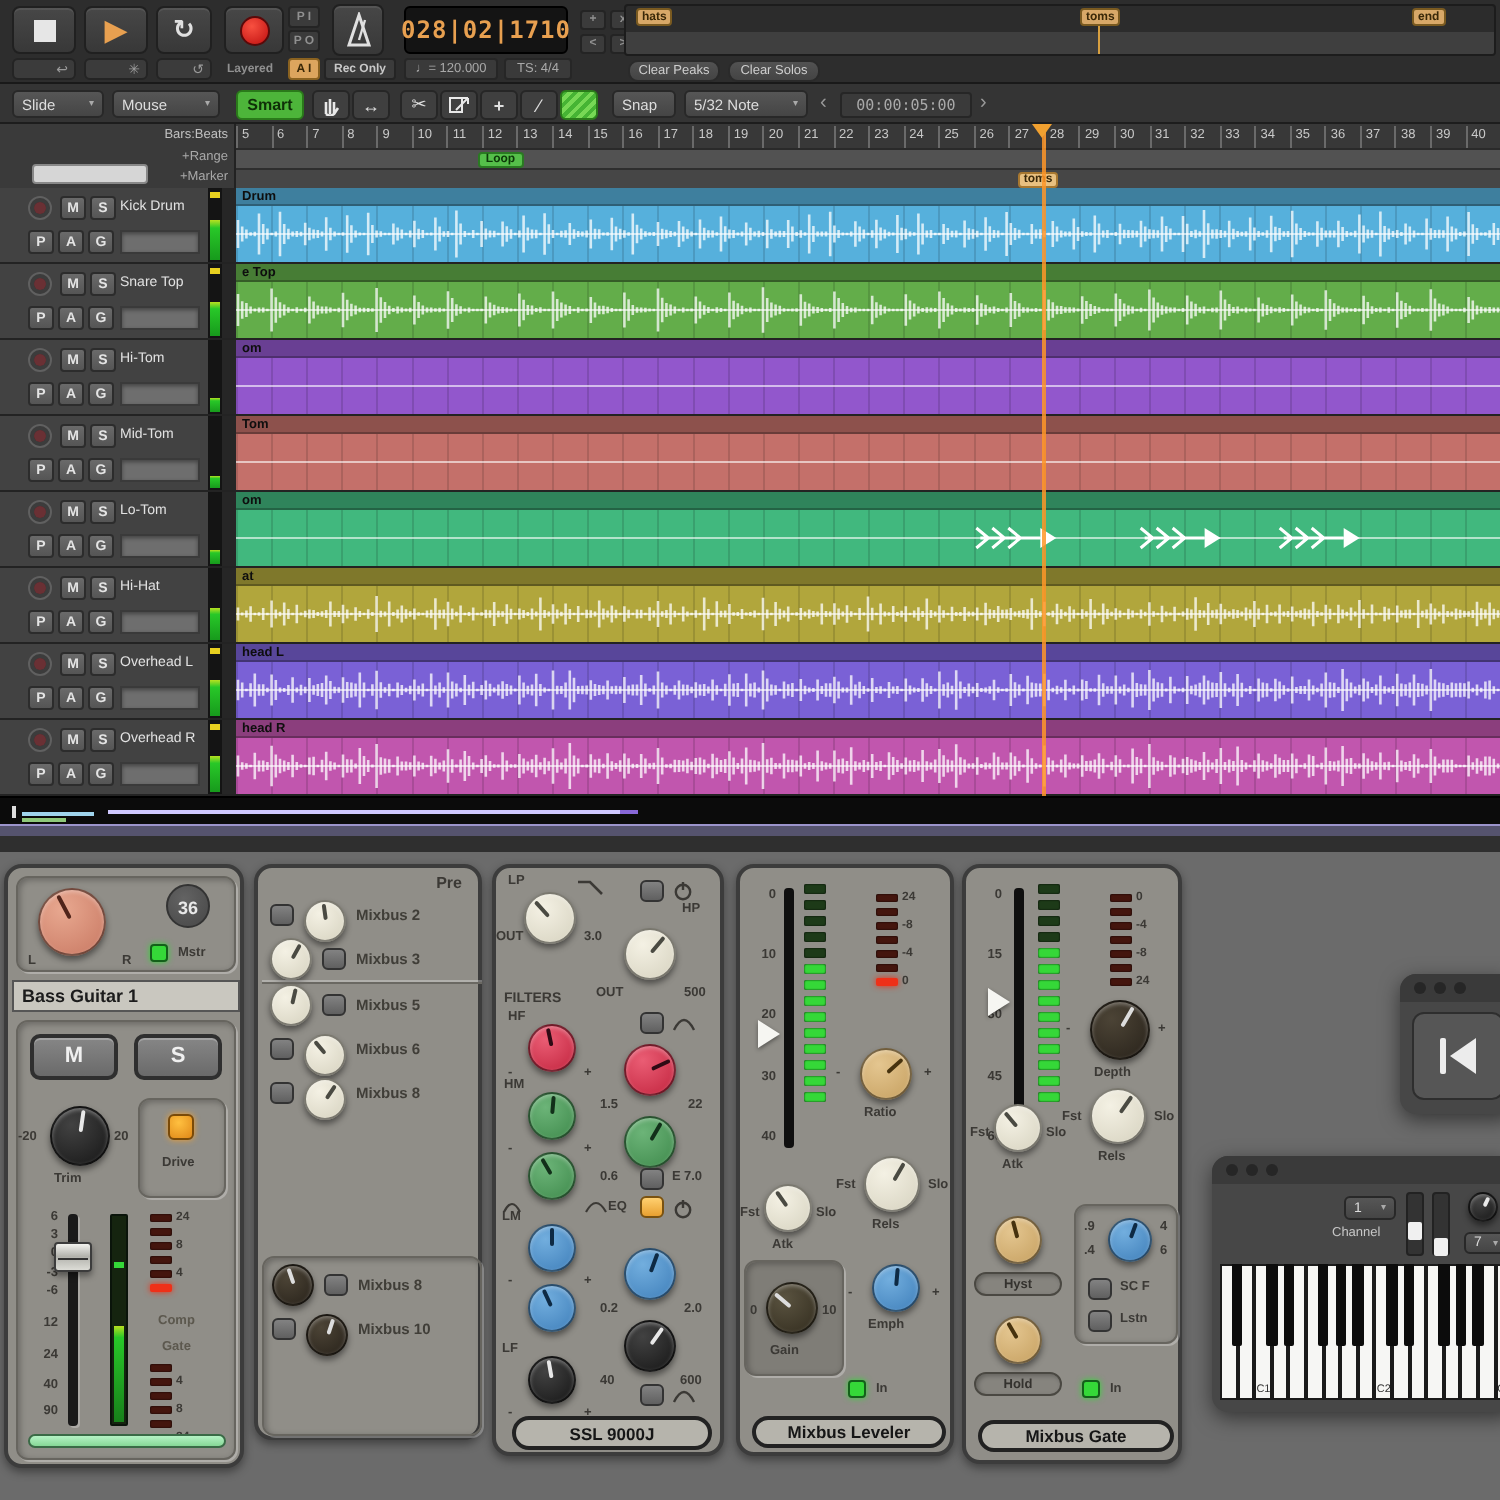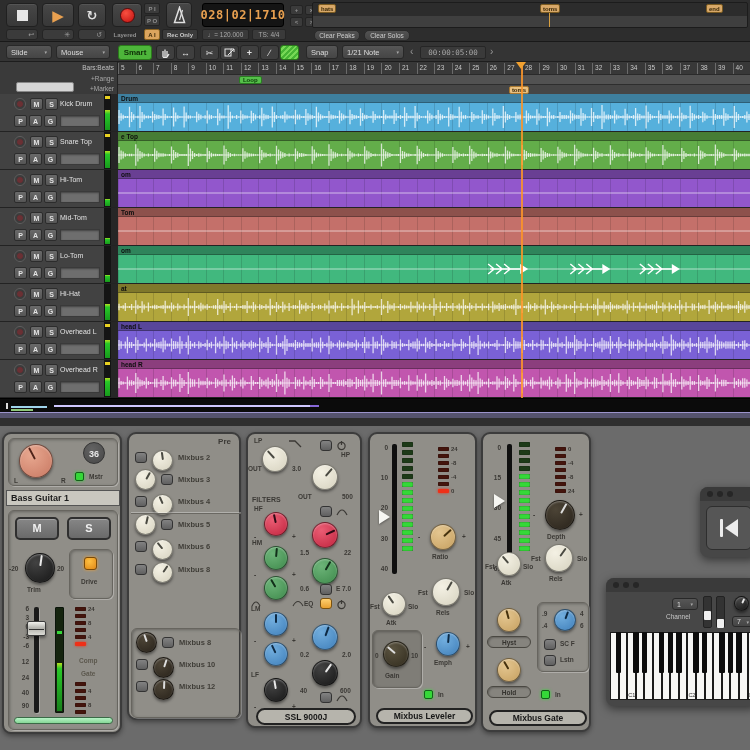--- a/index.html
+++ b/index.html
@@ -207,21 +207,21 @@
         <span style="font-weight:bold">+</span>
       </div>
     <div class="toolbtn" style="left:260px">
         <span>∕</span>
       </div>
     <div class="toolbtn zoomact" style="left:280px"></div>
     <div class="dd" style="left:306px;width:32px">
         <span>Snap</span>
       </div>
     <div class="dd" style="left:342px;width:62px">
-        <span>1/21 Note</span>
+        <span>5/32 Note</span>
         <b>▾</b>
       </div>
     <span style="position:absolute;left:410px;top:4px;color:#999;font-size:10px">‹</span>
     <div class="tinfo" style="left:420px;top:4px;width:66px;height:13px;font-family:'DejaVu Sans Mono',monospace;font-size:7.5px">00:00:05:00</div>
     <span style="position:absolute;left:490px;top:4px;color:#999;font-size:10px">›</span>
   </div>
 
   <div id="rulerleft">
     <span class="rlab" style="top:3px">Bars:Beats</span>
     <span class="rlab" style="top:14px;color:#a8a8a8">+Range</span>
@@ -591,27 +591,20 @@
           </div>
           <span class="slabel">Mixbus 2</span>
         </div>
         <div class="sendrow" style="gap: 5px; padding-left: 4px;">
           <div class="knob sk cream" style="--r:29deg">
             <i></i>
           </div>
           <div class="sbtn"></div>
           <span class="slabel">Mixbus 3</span>
         </div>
-        <div class="sendrow even" style="gap: 5px; padding-left: 4px;">
-          <div class="sbtn"></div>
-          <div class="knob sk cream" style="--r:-24deg">
-            <i></i>
-          </div>
-          <span class="slabel">Mixbus 4</span>
-        </div>
         <div class="sendrow sep" style="gap: 5px; padding-left: 4px;">
           <div class="knob sk cream" style="--r:13deg">
             <i></i>
           </div>
           <div class="sbtn"></div>
           <span class="slabel">Mixbus 5</span>
         </div>
         <div class="sendrow even" style="gap: 5px; padding-left: 4px;">
           <div class="sbtn"></div>
           <div class="knob sk cream" style="--r:-40deg">
@@ -634,27 +627,20 @@
           </div>
           <div class="sbtn"></div>
           <span class="slabel">Mixbus 8</span>
         </div>
         <div class="sendrow even" style="gap: 5px; padding-left: 4px;">
           <div class="sbtn"></div>
           <div class="knob sk brownk" style="--r:18deg">
             <i></i>
           </div>
           <span class="slabel">Mixbus 10</span>
-        </div>
-        <div class="sendrow even" style="gap: 5px; padding-left: 4px;">
-          <div class="sbtn"></div>
-          <div class="knob sk brownk" style="--r:2deg">
-            <i></i>
-          </div>
-          <span class="slabel">Mixbus 12</span>
         </div>
       </div>
   </div>
 
   <div class="panel" style="left:246px;top:432px;width:116px;height:296px">
     <span class="lbl" style="left:6px;top:4px">LP</span>
     <svg class="icon-svg" style="left:40px;top:5px" width="14" height="9">
         <path d="M1 2 H7 L13 8" fill="none" stroke="#3b3935" stroke-width="1.3"></path>
       </svg>
     <div class="sqbtn" style="left:72px;top:6px"></div>

